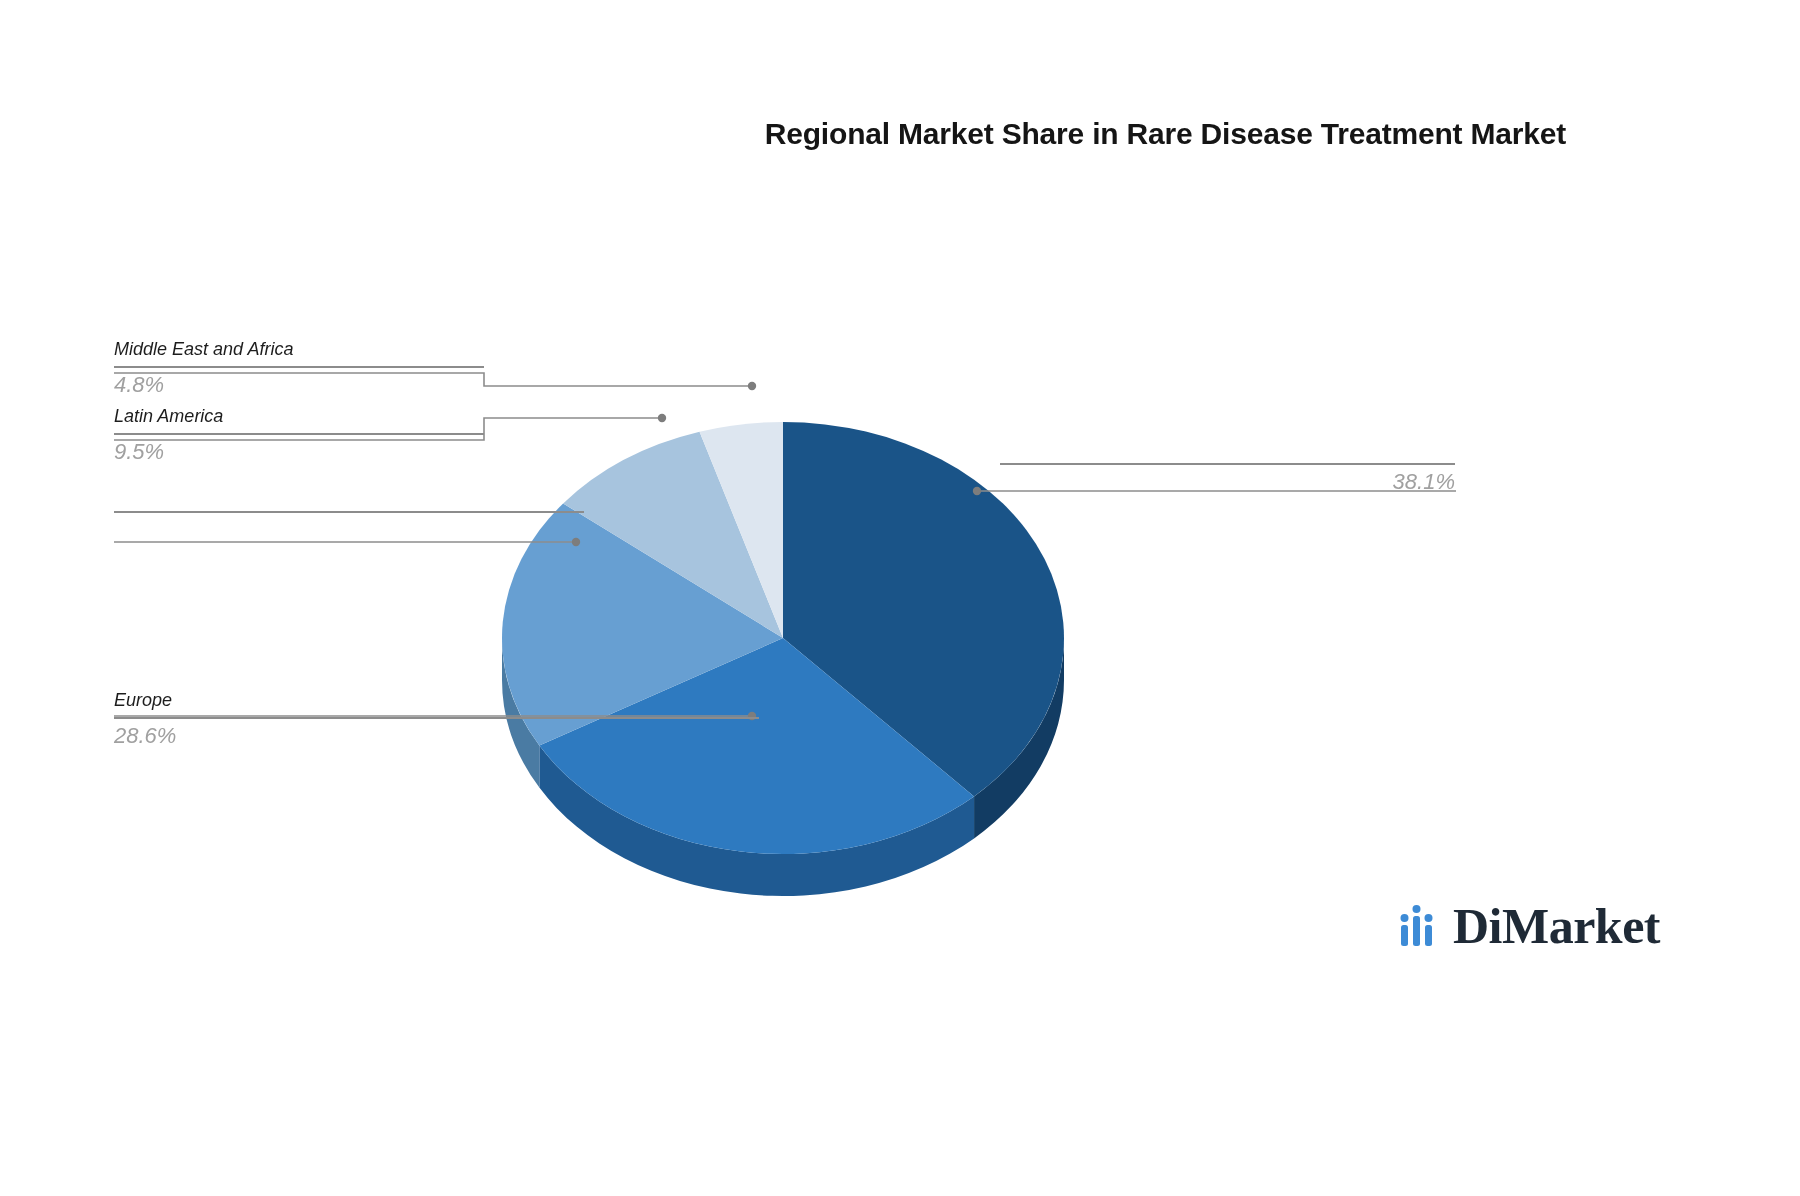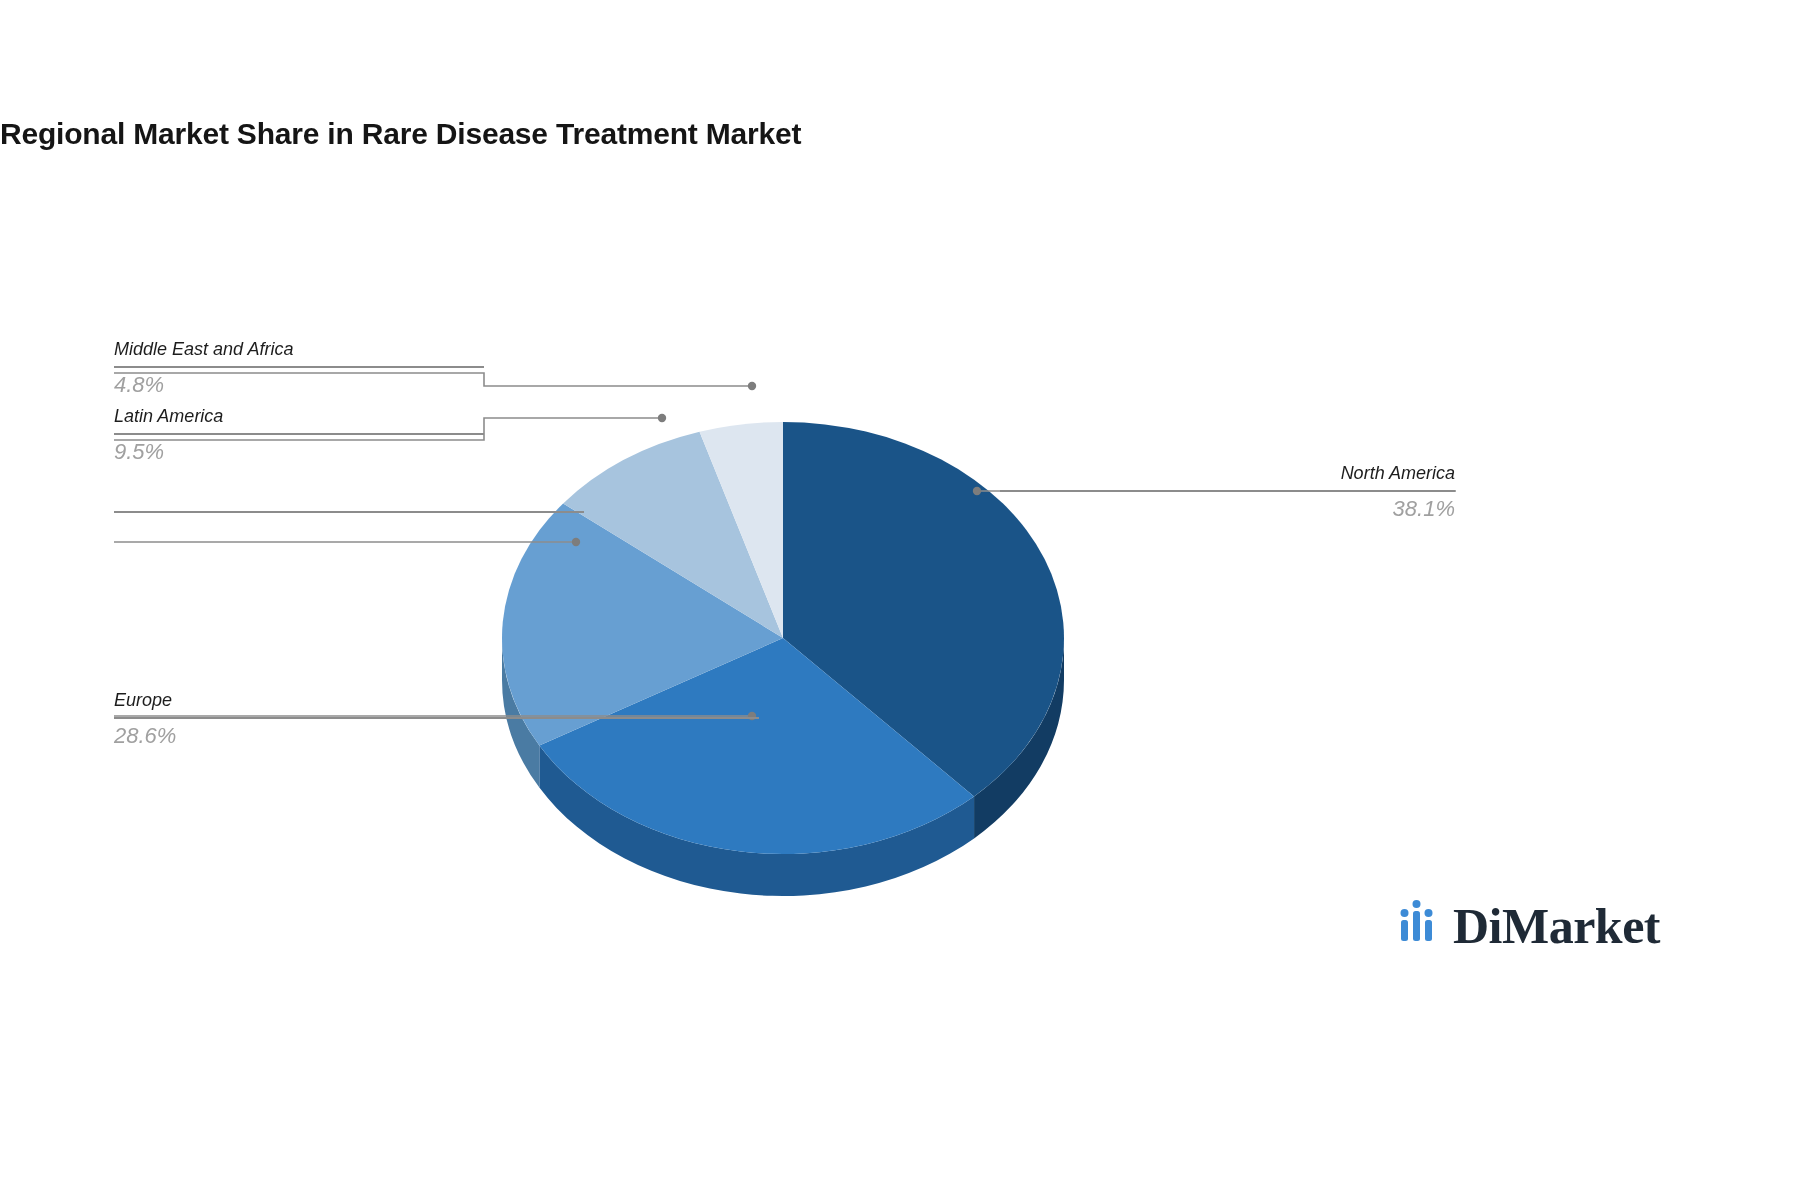--- a/index.html
+++ b/index.html
@@ -14,21 +14,21 @@
     background: #ffffff;
     font-family: "Liberation Sans", sans-serif;
     overflow: hidden;
   }
   
   #chart-title {
     position: absolute;
     left: 0;
     top: 117px;
     width: 1566px;
-    text-align: left;
+    text-align: right;
     font-size: 30px;
     font-weight: bold;
     color: #151515;
     letter-spacing: -0.2px;
   }
   #chart-subtitle {
     position: absolute;
     left: 0;
     top: 168px;
     width: 1566px;
@@ -71,21 +71,21 @@
   }
   .callout.right-align {
     text-align: right;
   }
   
   #logo {
     position: absolute;
     right: 140px;
     top: 900px;
     display: flex;
-    align-items: flex-start;
+    align-items: center;
     gap: 7px;
   }
   #logo-mark {
     display: block;
   }
   #logo-text {
     font-family: "Liberation Serif", serif;
     font-size: 50px;
     font-weight: bold;
     color: #1f2a36;
@@ -145,21 +145,20 @@
     <div class="label-rule"></div>
   </div>
 
   <div class="callout" style="left:114px; top:687px; width:645px;">
     <div class="label-name">Europe</div>
     <div class="label-rule"></div>
     <div class="label-value">28.6%</div>
   </div>
 
   <div class="callout right-align" style="left:1000px; top:460px; width:455px;">
-    <div class="label-name">North America</div>
     <div class="label-rule"></div>
     <div class="label-value">38.1%</div>
   </div>
 
   <div id="logo">
     <svg id="logo-mark" width="46" height="42" viewBox="0 0 46 42">
       <rect x="1" y="20" width="7" height="21" rx="2.5" fill="#3d8bd6"></rect>
       <circle cx="4.5" cy="13" r="4" fill="#3d8bd6"></circle>
       <rect x="13" y="11" width="7" height="30" rx="2.5" fill="#3d8bd6"></rect>
       <circle cx="16.5" cy="4" r="4" fill="#3d8bd6"></circle>

